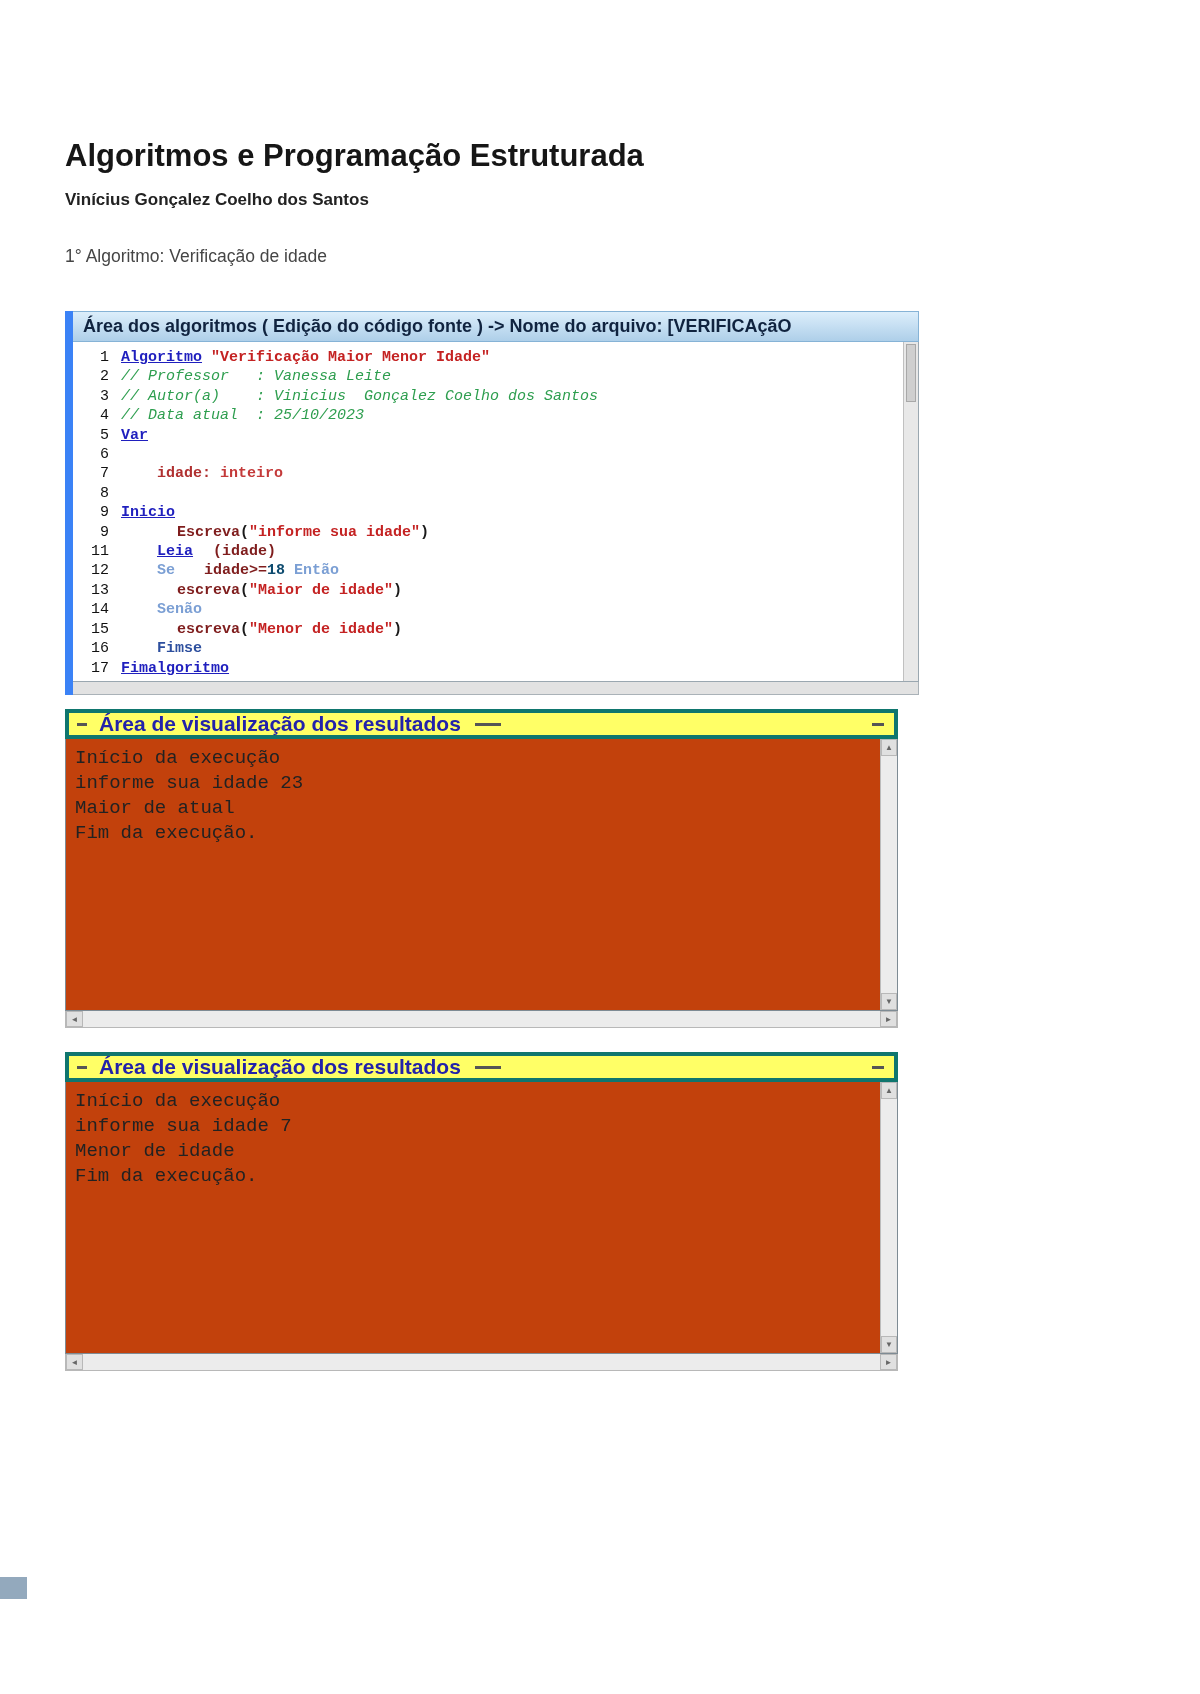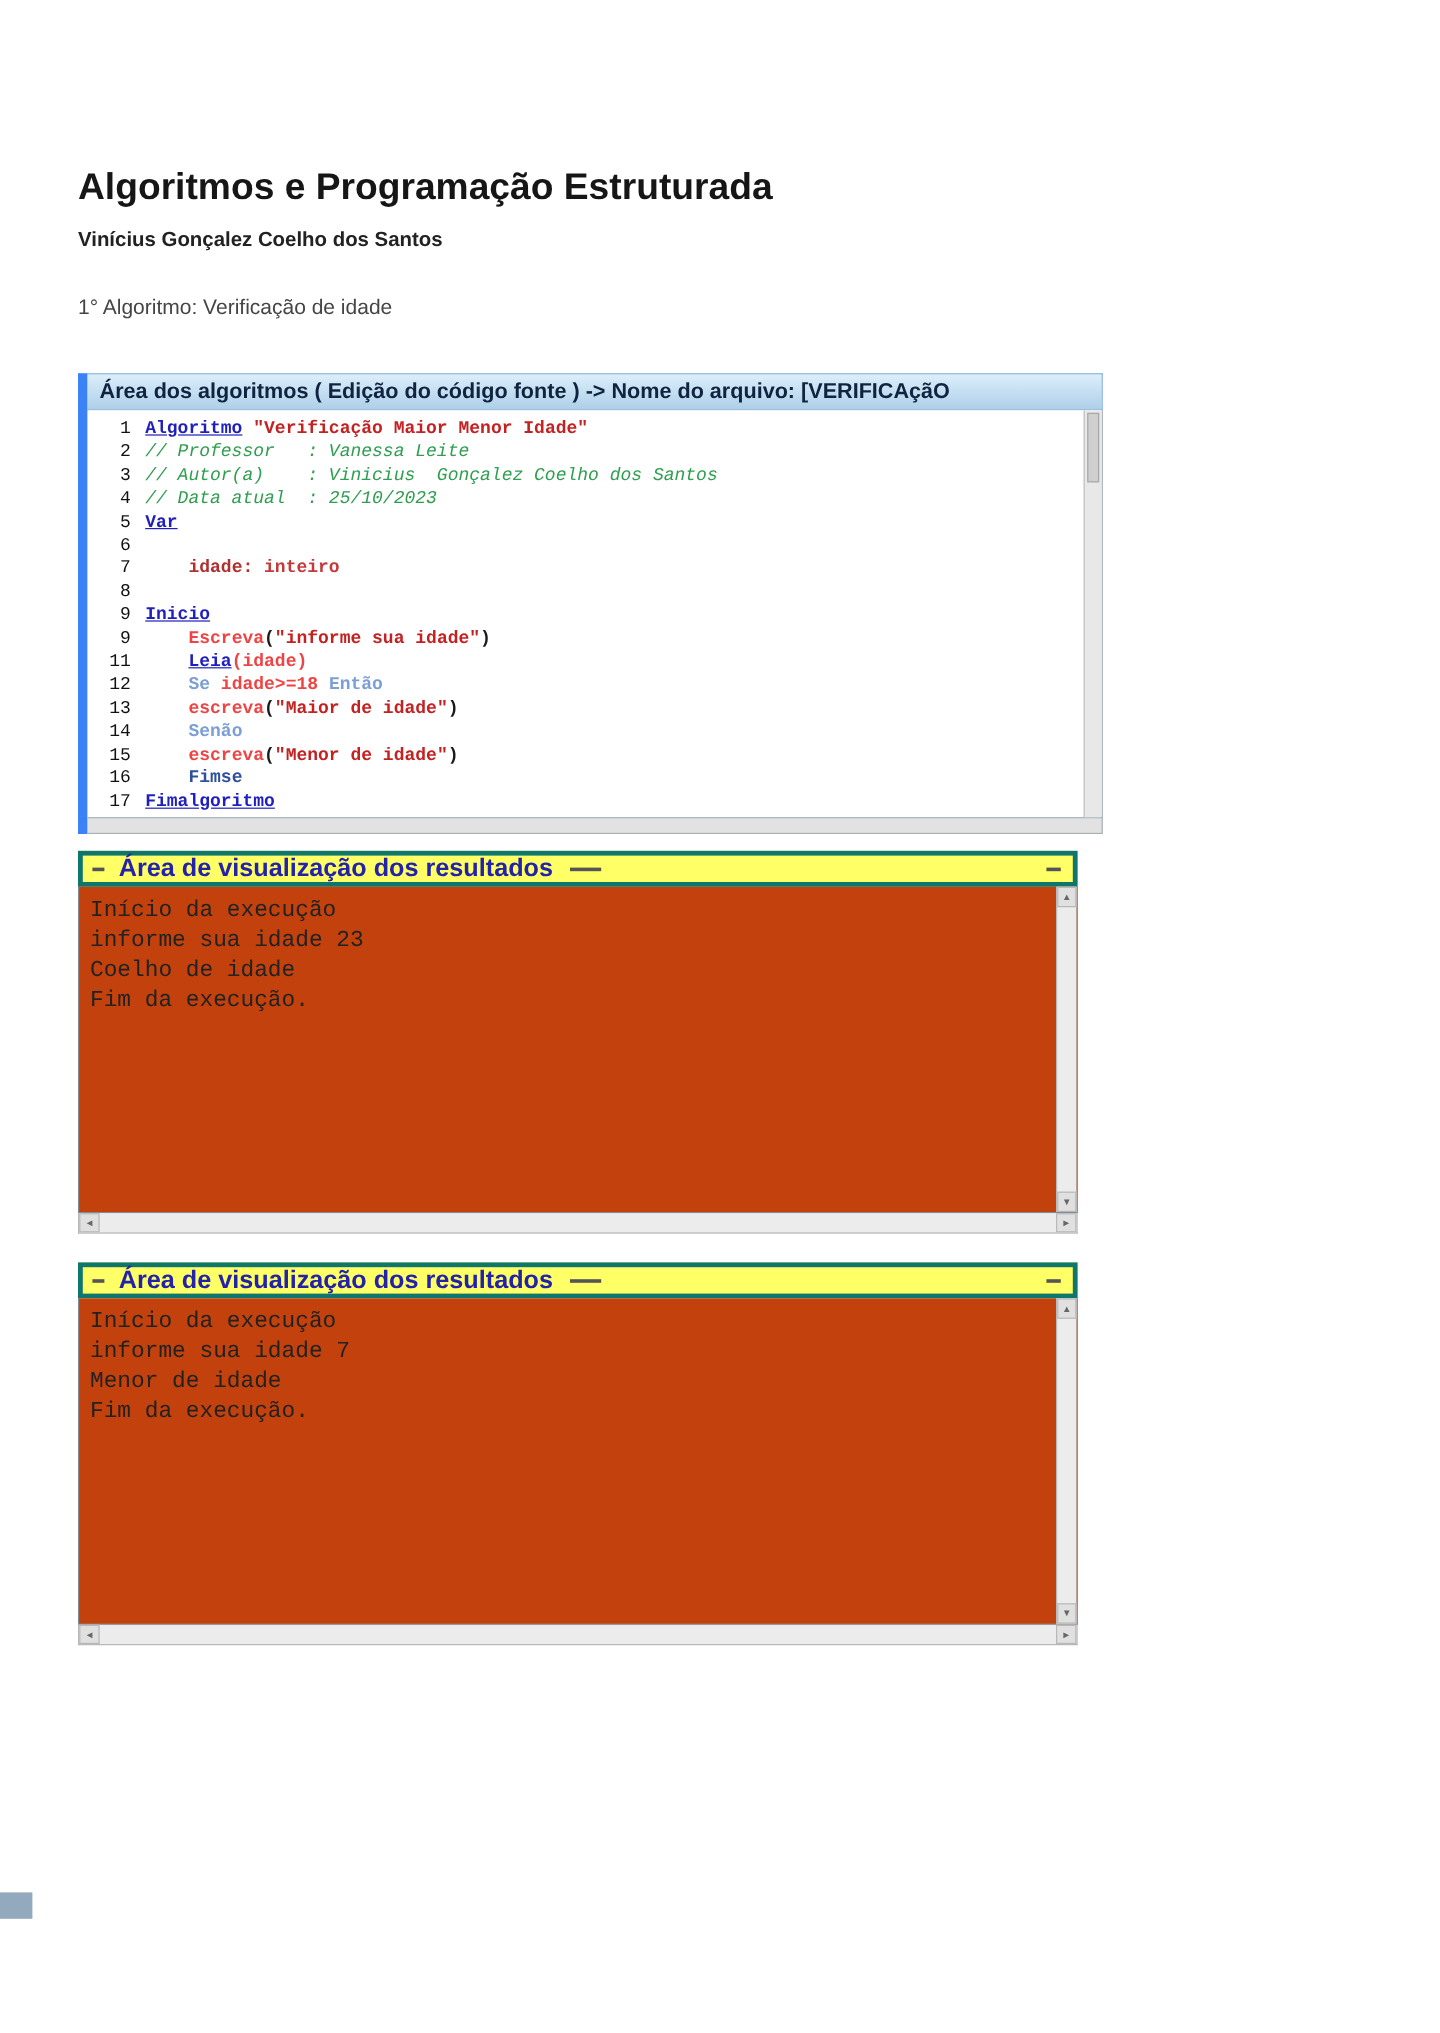--- a/index.html
+++ b/index.html
@@ -30,22 +30,22 @@
     font-family:"Liberation Mono", monospace; font-size:15px; line-height:19.4px; }
   .code-line { display:flex; white-space:pre; }
   .line-num { width:48px; flex:none; text-align:right; padding-right:12px; color:#111; }
   .line-content { white-space:pre; }
 
   .tok-kw   { color:#1f1fbe; font-weight:bold; text-decoration:underline; }
   .tok-kw2  { color:#7b9fd4; font-weight:bold; }
   .tok-kwd  { color:#2d4f9e; font-weight:bold; }
   .tok-str  { color:#c42222; font-weight:bold; }
   .tok-com  { color:#2e9e4f; font-style:italic; }
-  .tok-num  { color:#ef4444; font-weight:bold; }
-  .tok-id   { color:#ef4444; font-weight:bold; }
+  .tok-num  { color:#0c4a6e; font-weight:bold; }
+  .tok-id   { color:#7f1d1d; font-weight:bold;margin-left:20px; }
   .tok-pl   { color:#1a1a1a; font-weight:bold; }
   .tok-decl { color:#b03030; font-weight:bold; }
   .tok-type { color:#c43a3a; font-weight:bold; }
 
   .editor-vscroll { width:15px; flex:none; background:#e8e8e8; border-left:1px solid #c0c0c0; }
   .editor-vthumb  { margin:2px; height:58px; background:#cfcfcf; border:1px solid #a8a8a8; }
   .editor-hstrip  { height:13px; background:#e2e2e2; border:1px solid #aab2b8; border-top:none; border-left:none; }
 
   
   .results { width:833px; }
@@ -124,21 +124,21 @@
     <div class="results-header">
       <span class="grip grip-left"></span>
       <span class="results-title">Área de visualização dos resultados</span>
       <span class="grip grip-mid"></span>
       <span class="grip grip-right"></span>
     </div>
     <div class="results-body">
       <div class="out-lines">
           <div class="out-line">Início da execução</div>
           <div class="out-line">informe sua idade 23</div>
-          <div class="out-line">Coelho de idade</div>
+          <div class="out-line">Maior de atual</div>
           <div class="out-line">Fim da execução.</div>
         </div>
       <div class="vscrollbar">
         <div class="sb-btn">▲</div>
         <div class="sb-track"></div>
         <div class="sb-btn">▼</div>
       </div>
     </div>
     <div class="hscrollbar">
       <div class="sb-btn">◄</div>

